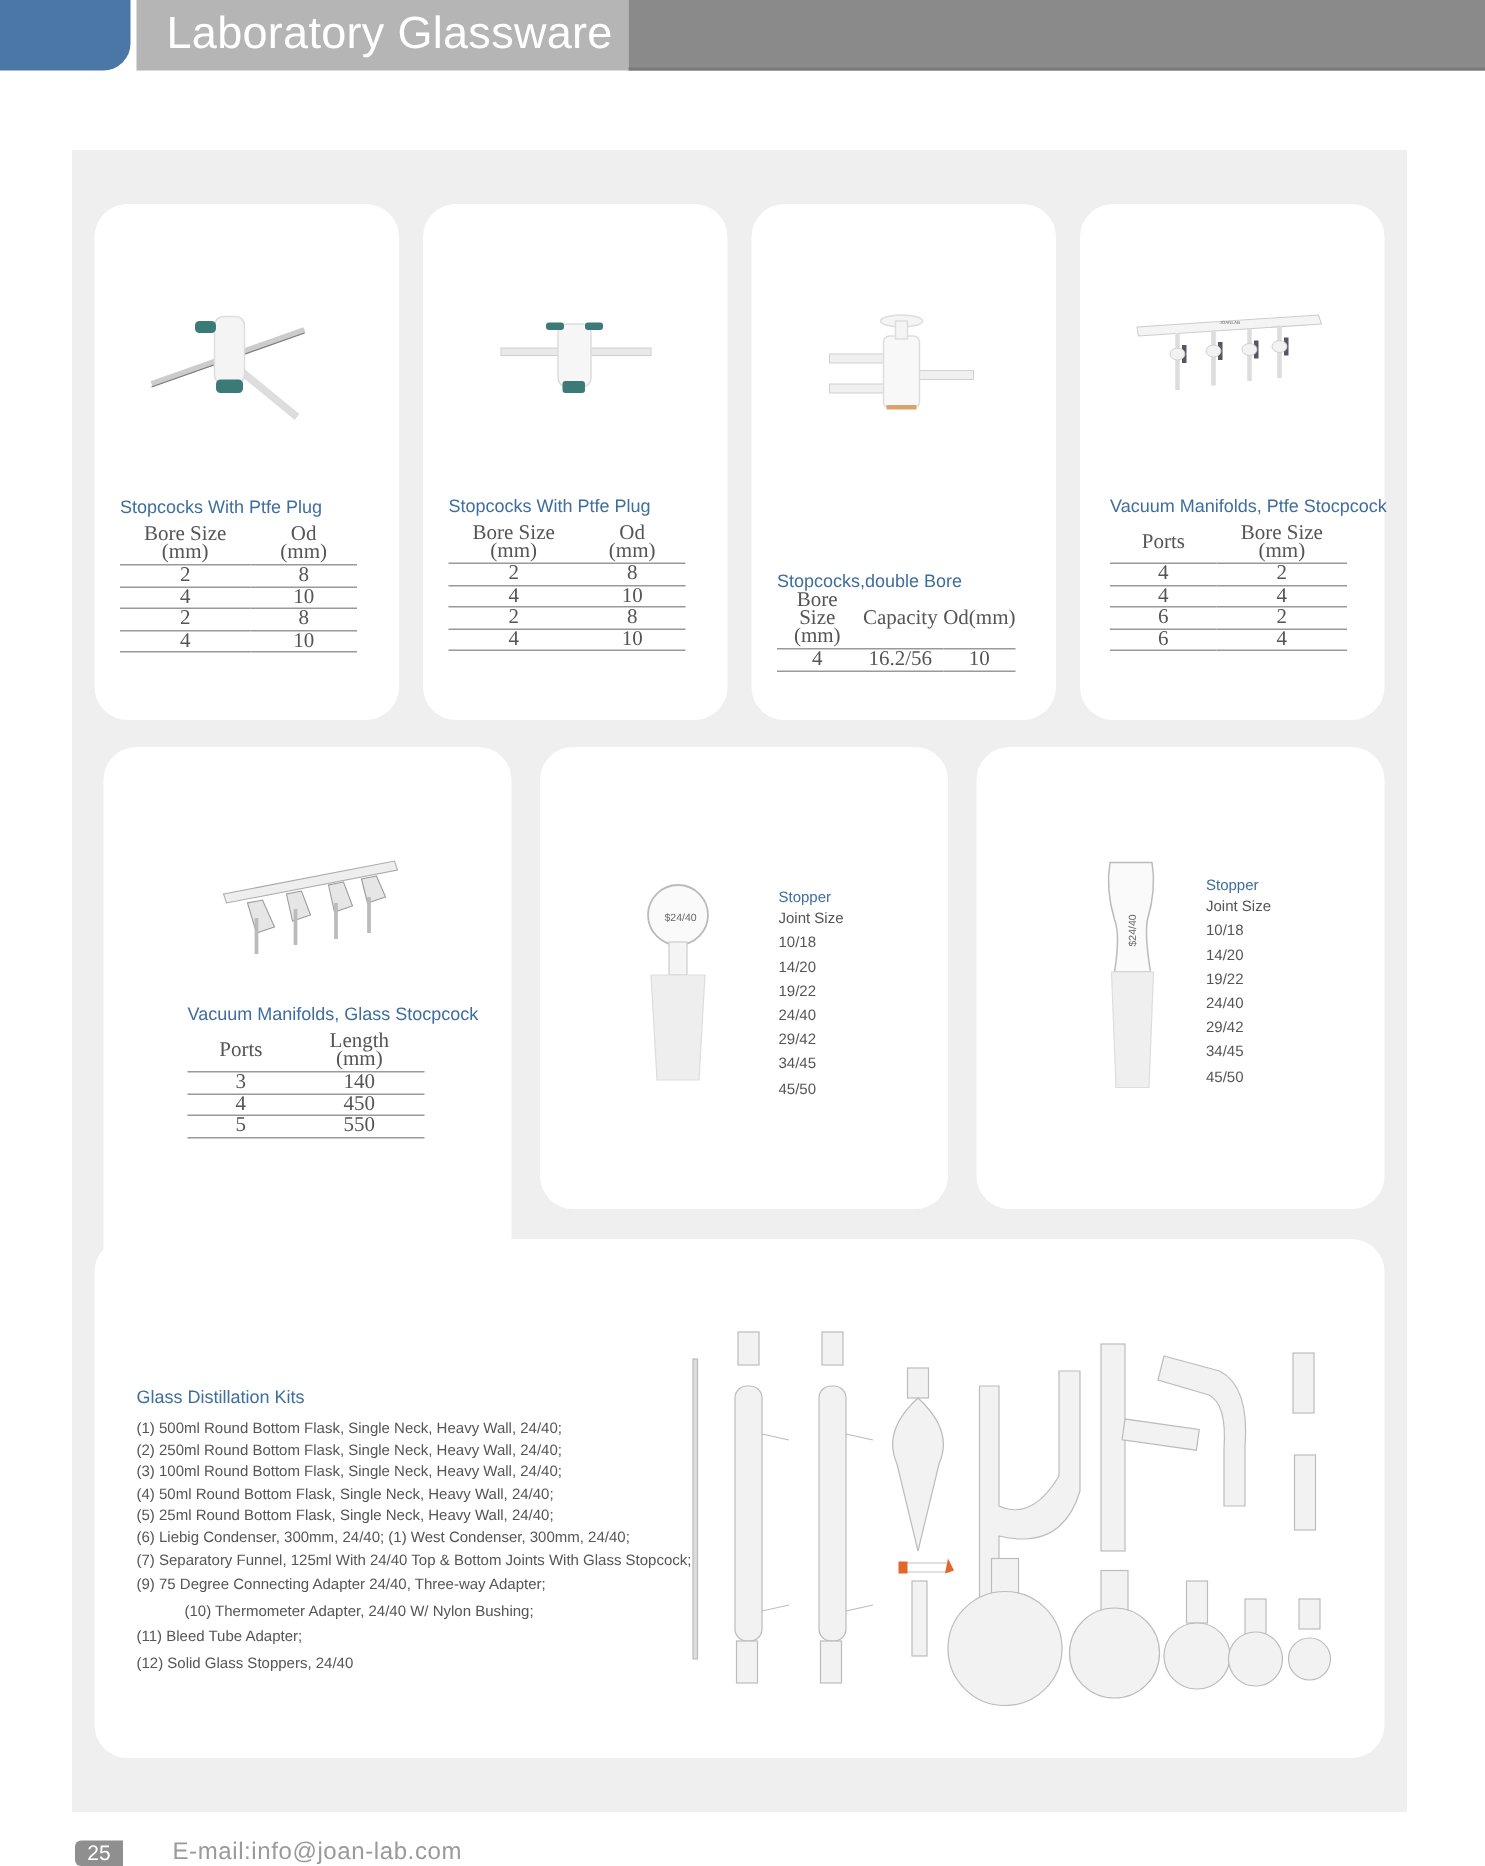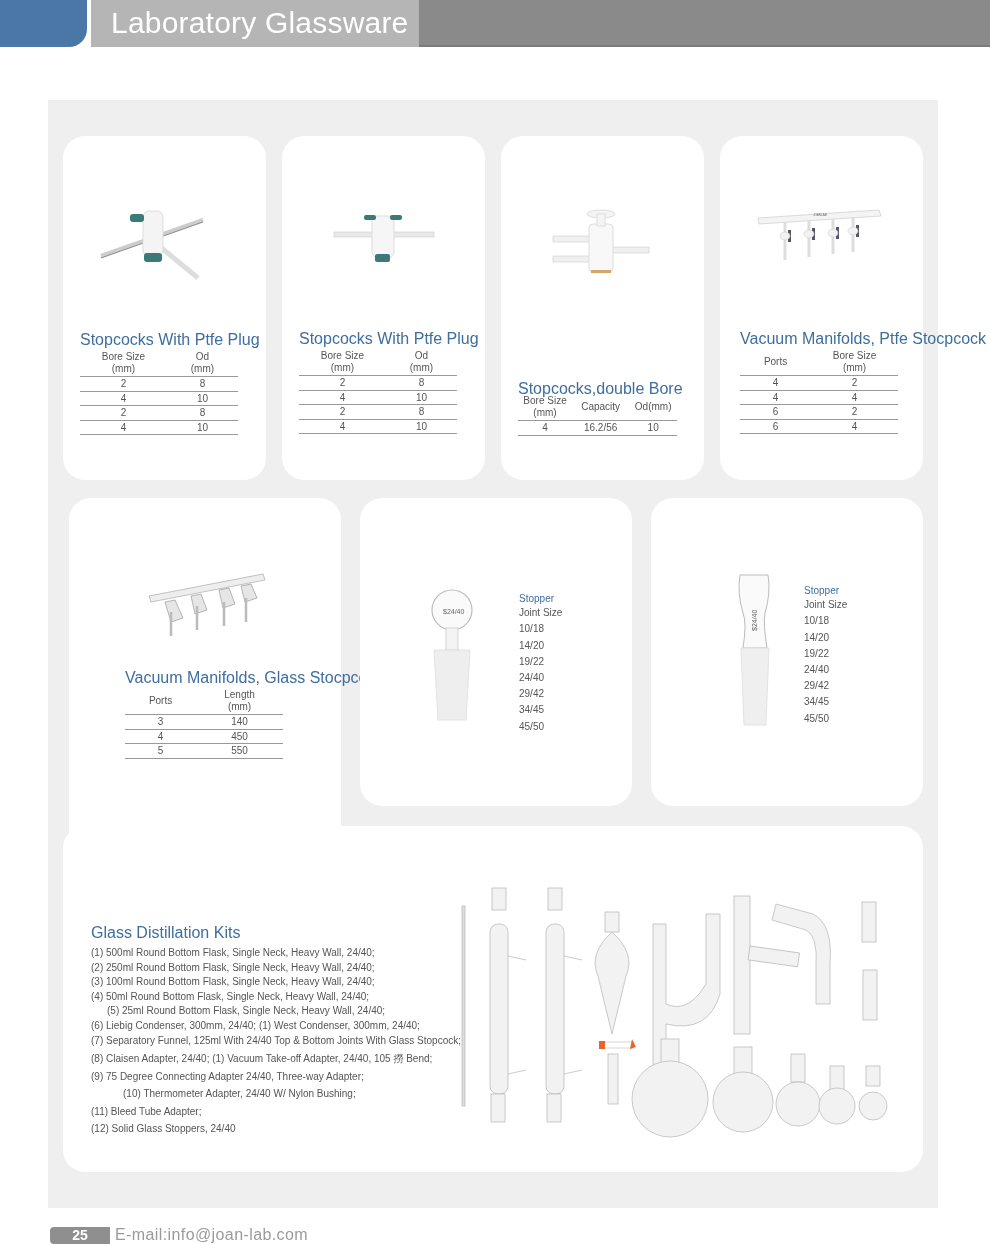--- a/index.html
+++ b/index.html
@@ -10,34 +10,34 @@
   .hdr-blue { position: absolute; left: 0; top: 0; width: 87px; height: 47px; background: #4a77a6; border-bottom-right-radius: 18px; }
   .hdr-title-bar { position: absolute; left: 91px; top: 0; width: 328px; height: 47px; background: #b5b5b5; }
   .hdr-title { position: absolute; left: 20px; top: 6px; font-size: 30px; color: #ffffff; letter-spacing: 0.2px; }
   .hdr-dark { position: absolute; left: 419px; top: 0; width: 571px; height: 47px; background: #8a8a8a; border-bottom: 2px solid #7a7a7a; }
 
   
   .panel { position: absolute; left: 48px; top: 100px; width: 890px; height: 1108px; background: #efefef; }
 
   .card { position: absolute; background: #ffffff; border-radius: 22px; }
 
-  .c-title { position: absolute; font-size: 16px; color: #3f6e9e; white-space: nowrap; }
-
-  table.spec { position: absolute; border-collapse: collapse; font-size: 10px; color: #555; }
+  .c-title { position: absolute; font-size: 12px; color: #3f6e9e; white-space: nowrap; }
+
+  table.spec { position: absolute; border-collapse: collapse; font-size: 14px; color: #555; font-family: Liberation Serif, serif; }
   table.spec th { font-weight: normal; line-height: 12px; padding-bottom: 1px; border-bottom: 1.5px solid #999; vertical-align: middle; }
   table.spec td { text-align: center; height: 14.5px; line-height: 13px; border-bottom: 1.5px solid #999; }
 
   .stopper-list { position: absolute; font-size: 10px; color: #555; line-height: 16.2px; }
   .stopper-list .c-title-inline { color: #3f6e9e; }
 
   .kit-text { position: absolute; font-size: 10px; color: #555; }
   .kit-text div { white-space: nowrap; }
 
   
-  .pg-badge { position: absolute; left: 50px; top: 1227px; width: 60px; height: 17px; background: #8f8f8f; border-radius: 4px 0 0 4px; color: #fff; font-size: 14px; text-align: center; line-height: 17px; font-weight: bold; }
+  .pg-badge { position: absolute; left: 50px; top: 1227px; width: 32px; height: 17px; background: #8f8f8f; border-radius: 4px 0 0 4px; color: #fff; font-size: 14px; text-align: center; line-height: 17px; }
   .footer-email { position: absolute; left: 115px; top: 1226px; font-size: 16px; color: #9a9a9a; letter-spacing: 0.4px; }
 
   svg { position: absolute; overflow: visible; }
 </style>
 </head>
 <body>
 
 <div class="hdr-blue"></div>
 <div class="hdr-title-bar">
   <div class="hdr-title">Laboratory Glassware</div>
@@ -272,24 +272,23 @@
   </div>
 </div>
 
 <div class="card" style="left:63px;top:826px;width:860px;height:346px;">
   <div class="c-title" style="left:28px;top:98px;">Glass Distillation Kits</div>
   <div class="kit-text" style="left:28px;top:120px;">
     <div style="line-height:14.6px;">(1) 500ml Round Bottom Flask, Single Neck, Heavy Wall, 24/40;</div>
     <div style="line-height:14.6px;">(2) 250ml Round Bottom Flask, Single Neck, Heavy Wall, 24/40;</div>
     <div style="line-height:14.6px;">(3) 100ml Round Bottom Flask, Single Neck, Heavy Wall, 24/40;</div>
     <div style="line-height:14.6px;">(4) 50ml Round Bottom Flask, Single Neck, Heavy Wall, 24/40;</div>
-    <div style="line-height:14.6px;margin-left:16px;">(5) 25ml Round Bottom Flask, Single Neck, Heavy Wall, 24/40;</div>
+    <div style="line-height:14.6px;">(5) 25ml Round Bottom Flask, Single Neck, Heavy Wall, 24/40;</div>
     <div style="line-height:14.6px;">(6) Liebig Condenser, 300mm, 24/40; (1) West Condenser, 300mm, 24/40;</div>
     <div style="line-height:14.6px;">(7) Separatory Funnel, 125ml With 24/40 Top &amp; Bottom Joints With Glass Stopcock;</div>
-    <div style="line-height:17.5px;margin-top:2px;">(8) Claisen Adapter, 24/40; (1) Vacuum Take-off Adapter, 24/40, 105 撈 Bend;</div>
     <div style="line-height:17.5px;">(9) 75 Degree Connecting Adapter 24/40, Three-way Adapter;</div>
     <div style="line-height:17.5px;margin-left:32px;">(10) Thermometer Adapter, 24/40 W/ Nylon Bushing;</div>
     <div style="line-height:17.5px;">(11) Bleed Tube Adapter;</div>
     <div style="line-height:17.5px;">(12) Solid Glass Stoppers, 24/40</div>
   </div>
 
   <svg style="left:395px;top:58px;" width="440" height="270" viewBox="0 0 440 270">
     <g fill="#f2f2f2" stroke="#bcbcbc" stroke-width="0.8">
 
       <rect x="4" y="22" width="3" height="200" fill="#ddd"></rect>

